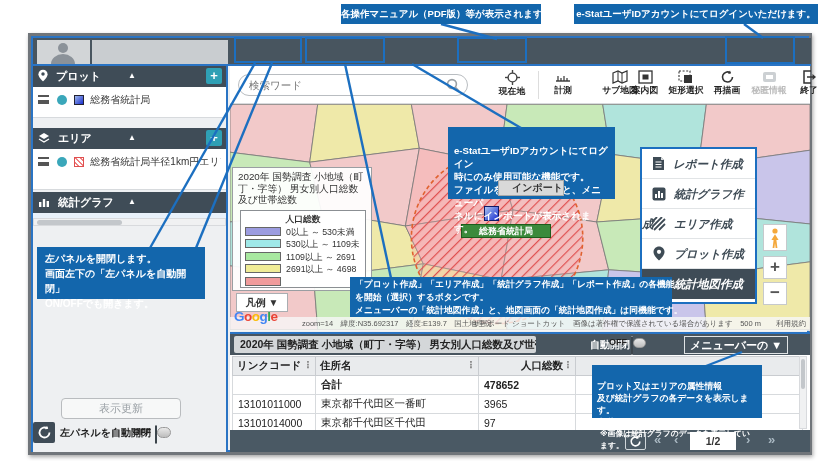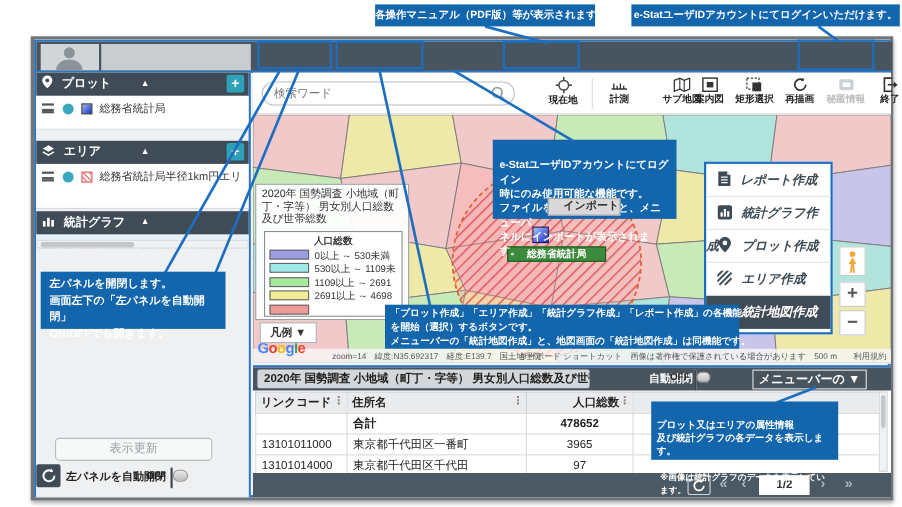--- a/index.html
+++ b/index.html
@@ -80,21 +80,21 @@
   .dp-head{background:#48555f;height:21px;}
   .dp-title{background:#d4d7d9;color:#222;font-size:10.5px;font-weight:bold;line-height:17px;
             padding:0 6px;white-space:nowrap;overflow:hidden;border-radius:2px;}
   .dp-lab{color:#fff;font-size:10px;font-weight:bold;line-height:21px;}
   .dp-btn{border:1.5px solid #dfe3e5;color:#fff;font-size:11px;font-weight:bold;text-align:center;line-height:16px;}
   table.grid{border-collapse:collapse;width:570px;table-layout:fixed;font-size:10.5px;color:#222;}
   table.grid th{background:#e9ebed;border:1px solid #c9ccd0;font-weight:bold;text-align:left;
                 padding:2px 4px;height:16px;position:relative;}
   table.grid td{border:1px solid #d7dadd;padding:2px 5px;height:15px;background:#fff;white-space:nowrap;overflow:hidden;}
   .dots{position:absolute;right:2px;top:2px;color:#888;font-size:10px;}
-  .num{text-align:center;}
+  .num{text-align:left;}
   .pagebar{background:#4a5964;height:22px;}
   .pgl{color:#a9b8c2;font-size:13px;font-weight:bold;line-height:20px;}
   .pgbox{background:#fff;color:#333;font-size:10.5px;font-weight:bold;text-align:center;line-height:18px;}
   .vscroll{background:#f0f1f2;border:1px solid #d8dadd;}
   .vscroll .th{background:#c3c7cb;}
   svg{display:block;}
   .leader{position:absolute;left:0;top:0;width:820px;height:461px;pointer-events:none;z-index:40;}
 </style>
 </head>
 <body>
@@ -281,35 +281,35 @@
     </div>
     <div class="mitem">
       <svg style="display:inline-block;vertical-align:-3px;margin:0 8px 0 10px;" width="14" height="14" viewBox="0 0 14 14">
         <rect x="0.5" y="0.5" width="13" height="13" rx="2" fill="#3e4b55"></rect>
         <rect x="3" y="7" width="2" height="4" fill="#fff"></rect>
           <rect x="6" y="4" width="2" height="7" fill="#fff"></rect>
           <rect x="9" y="6" width="2" height="5" fill="#fff"></rect>
       </svg><span>統計グラフ作成</span>
     </div>
     <div class="mitem">
-      <svg style="display:inline-block;vertical-align:-3px;margin:0 9px 0 11px;" width="12" height="15" viewBox="0 0 12 15">
-        <path d="M6,0.5 C2.9,0.5 0.5,2.9 0.5,6 C0.5,9.8 6,14.5 6,14.5 C6,14.5 11.5,9.8 11.5,6 C11.5,2.9 9.1,0.5 6,0.5 Z" fill="#3e4b55"></path>
-        <circle cx="6" cy="5.8" r="2.1" fill="#fff"></circle>
-      </svg><span>プロット作成</span>
-    </div>
-    <div class="mitem">
       <svg style="display:inline-block;vertical-align:-3px;margin:0 8px 0 10px;" width="14" height="14" viewBox="0 0 14 14">
         <g stroke="#3e4b55" stroke-width="1.8">
             <line x1="0" y1="5" x2="5" y2="0"></line>
             <line x1="0" y1="10" x2="10" y2="0"></line>
             <line x1="2" y1="13" x2="13" y2="2"></line>
             <line x1="7" y1="13" x2="13" y2="7"></line>
           </g>
       </svg><span>エリア作成</span>
     </div>
+    <div class="mitem">
+      <svg style="display:inline-block;vertical-align:-3px;margin:0 9px 0 11px;" width="12" height="15" viewBox="0 0 12 15">
+        <path d="M6,0.5 C2.9,0.5 0.5,2.9 0.5,6 C0.5,9.8 6,14.5 6,14.5 C6,14.5 11.5,9.8 11.5,6 C11.5,2.9 9.1,0.5 6,0.5 Z" fill="#3e4b55"></path>
+        <circle cx="6" cy="5.8" r="2.1" fill="#fff"></circle>
+      </svg><span>プロット作成</span>
+    </div>
     <div class="mitem active">
       <svg style="display:inline-block;vertical-align:-3px;margin:0 8px 0 10px;" width="14" height="14" viewBox="0 0 14 14">
         <path d="M1,13 L2,9.5 L10,1.5 L12.5,4 L4.5,12 Z" fill="#fff"></path>
           <path d="M1,13 L2,9.5 L4.5,12 Z" fill="#fff"></path>
       </svg><span>統計地図作成</span>
     </div>
   </div>
 
   <div class="abs mapside" style="left:763px;top:224px;width:24px;height:27px;">
     <svg style="margin:3px auto 0;" width="12" height="21" viewBox="0 0 12 21">
@@ -377,21 +377,21 @@
         <span class="ham" style="display:inline-block;vertical-align:-1px;margin-right:5px;"></span>
         <span class="dotc" style="display:inline-block;vertical-align:-2px;margin-right:4px;"></span>
         <span class="minibar" style="vertical-align:-2px;margin-right:4px;"><i style="left:1px;height:4px;background:#d04040;"></i><i style="left:4px;height:7px;background:#3050d0;"></i><i style="left:7px;height:5px;background:#d04040;"></i></span>
         <span>2020年 国勢調査 小地域（町丁</span>
       </div>
     </div>
     <div class="abs vscroll" style="left:0px;top:152px;width:193px;height:8px;">
       <div class="th" style="position:absolute;left:3px;top:1px;width:85px;height:5px;border-radius:3px;"></div>
     </div>
     <div class="grayarea abs" style="left:0;top:160px;width:193px;height:226px;"></div>
-    <div class="abs updatebtn" style="left:17px;top:332px;width:143px;height:21px;">表示更新</div>
+    <div class="abs updatebtn" style="left:28px;top:332px;width:120px;height:21px;">表示更新</div>
     <div class="abs" style="left:0px;top:356px;width:193px;height:24px;">
       <span class="abs" style="left:0px;top:0px;width:22px;height:21px;background:#3f4c57;border-radius:2px;">
         <svg style="margin:3px auto 0;" width="15" height="15" viewBox="0 0 15 15">
           <path d="M12.5,7.5 a5,5 0 1 1 -2,-4" fill="none" stroke="#fff" stroke-width="1.8"></path>
             <path d="M10,0.8 L11.2,3.8 L8,4.2 Z" fill="#fff"></path>
         </svg>
       </span>
       <span class="abs" style="left:27px;top:4px;font-size:10px;font-weight:bold;color:#222;">左パネルを自動開閉</span>
       <span class="abs toggle" style="left:122px;top:4px;width:46px;height:15px;">
         <span class="knob"></span>

